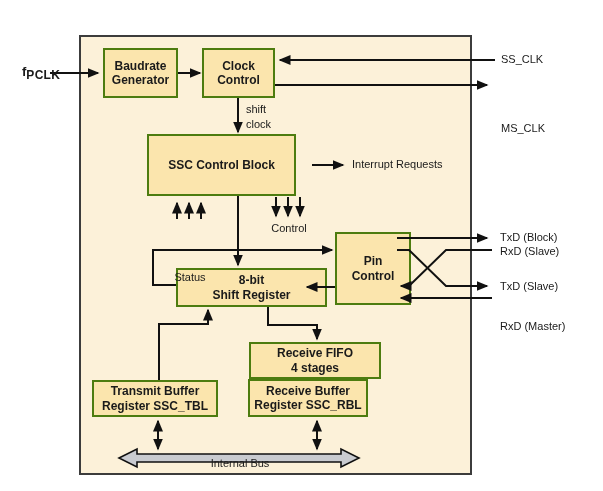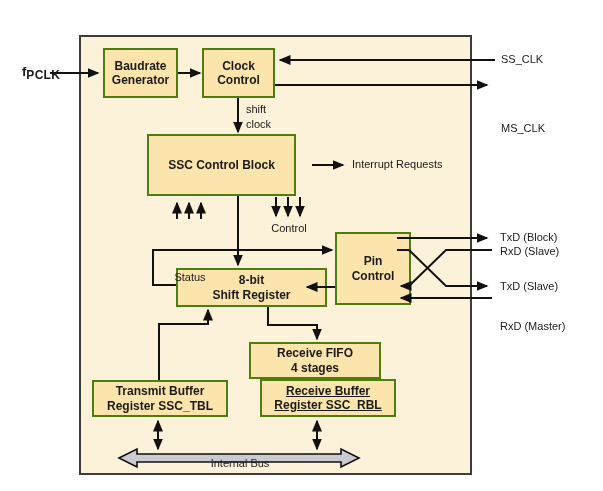--- a/index.html
+++ b/index.html
@@ -15,22 +15,22 @@
     position:absolute;background:#FBE5AD;border:2px solid #4d7c0f;box-sizing:border-box;
     display:flex;align-items:center;justify-content:center;text-align:center;
     font-weight:bold;font-size:12px;line-height:1.18;white-space:pre-line;z-index:2;
   }
   .b-baud{left:103px;top:48px;width:75px;height:50px;}
   .b-clock{left:202px;top:48px;width:73px;height:50px;}
   .b-ssc{left:147px;top:134px;width:149px;height:62px;}
   .b-shift{left:176px;top:268px;width:151px;height:39px;}
   .b-pin{left:335px;top:232px;width:76px;height:73px;}
   .b-fifo{left:249px;top:342px;width:132px;height:37px;}
-  .b-rbl{left:260px;top:379px;width:136px;height:38px;text-decoration:underline;}
-  .b-tbl{left:92px;top:380px;width:136px;height:37px;}
+  .b-rbl{left:248px;top:379px;width:120px;height:38px;}
+  .b-tbl{left:92px;top:380px;width:126px;height:37px;}
   .wires{position:absolute;left:0;top:0;width:603px;height:491px;z-index:3;pointer-events:none;}
   .lbl{position:absolute;font-size:11px;line-height:1.2;white-space:pre-line;z-index:4;}
   .lbl-left{transform:translateY(-50%);}
   .lbl-center{transform:translate(-50%,-50%);text-align:center;}
   .l-fpclk{left:22px;top:73px;transform:translateY(-50%);font-weight:bold;font-size:13px;}
   .l-fpclk sub{font-size:12px;font-weight:bold;letter-spacing:0.3px;}
   .l-ssclk{left:501px;top:60px;}
   .l-msclk{left:501px;top:85px;margin-top:44px;}
   .l-int{left:352px;top:165px;}
   .l-txdm{left:500px;top:238px;}

